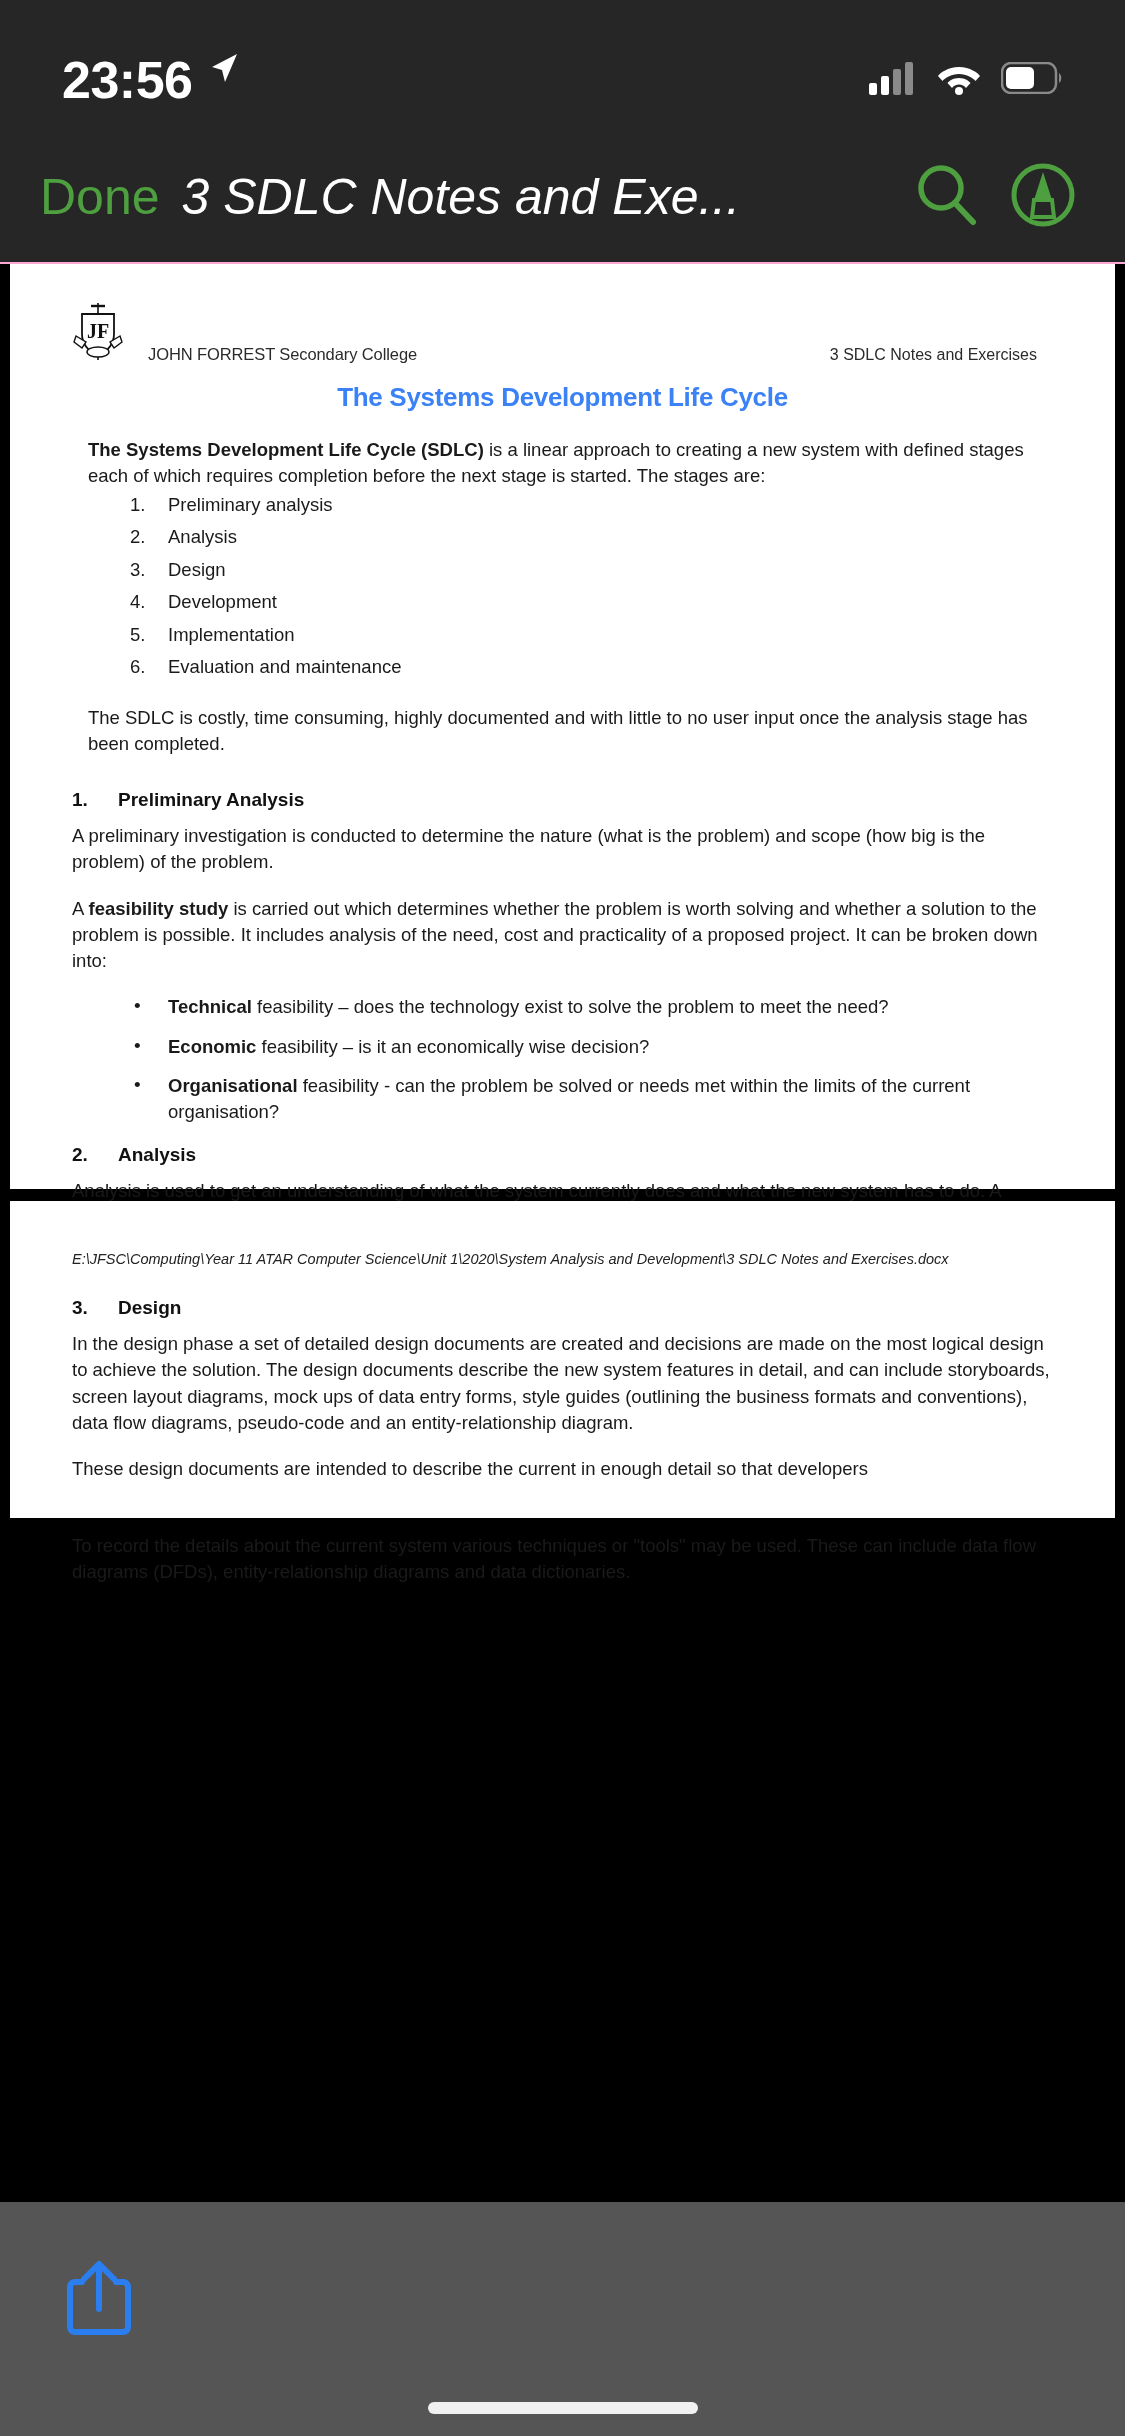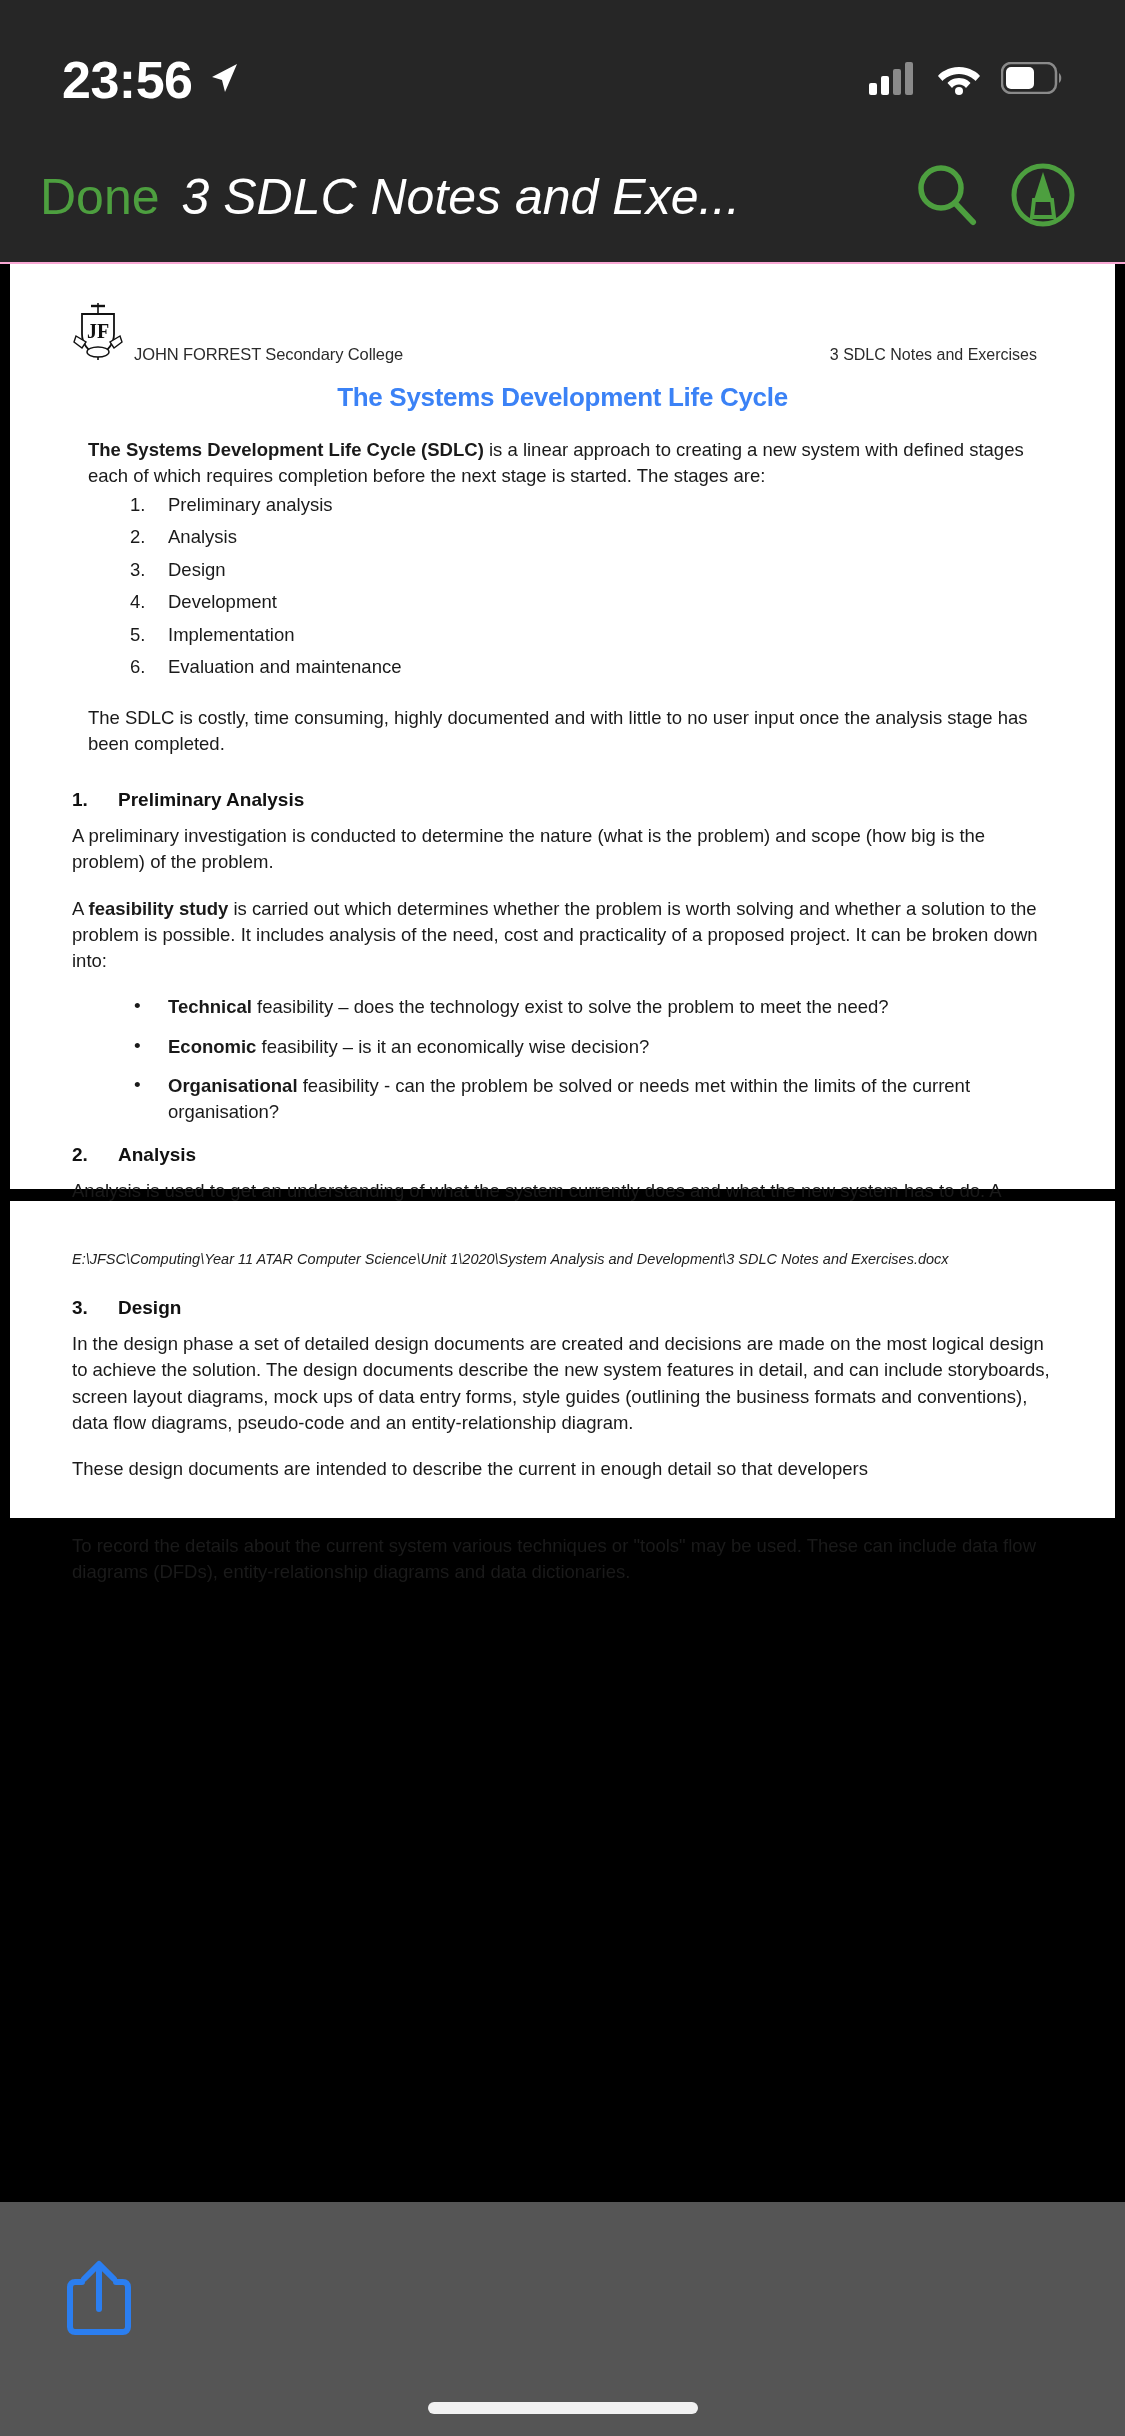--- a/index.html
+++ b/index.html
@@ -11,21 +11,21 @@
   }
   #screen { position:relative; width:1125px; height:2436px; background:#000; }
 
   
   .statusbar{
     position:absolute; top:0; left:0; width:1125px; height:132px;
     background:#262626;
     display:flex; align-items:center; justify-content:space-between;
     padding:28px 62px 0 62px;
   }
-  .status-left{ display:flex; align-items:center; gap:14px; }
+  .status-left{ display:flex; gap:14px; }
   .status-time{
     color:#ffffff; font-size:52px; font-weight:600; letter-spacing:-0.5px;
     font-family:"Liberation Sans", sans-serif;
   }
   .loc-arrow{ display:block; }
   .status-right{ display:flex; align-items:center; gap:20px; }
 
   
   .navbar{
     position:absolute; top:132px; left:0; width:1125px; height:132px;
@@ -56,21 +56,21 @@
     position:relative;
   }
   .page1{ height:925px; }
   .page2{ height:auto; min-height:260px; padding-top:50px; }
 
   
   .pg-header{
     display:flex; align-items:flex-end; justify-content:space-between;
     height:64px; margin-bottom:8px;
   }
-  .crest-wrap{ display:flex; align-items:flex-end; gap:10px;justify-content:space-between; }
+  .crest-wrap{ display:flex; align-items:flex-end; gap:24px;justify-content:space-between; }
   .school-name{
     font-family:"Liberation Sans", sans-serif;
     font-size:16.5px; color:#2b2b2b; letter-spacing:-0.1px;
     padding-bottom:4px; white-space:nowrap;
   }
   .hdr-right{
     font-size:16px; color:#2b2b2b; padding-bottom:4px;
     margin-right:16px; white-space:nowrap;
   }
 

